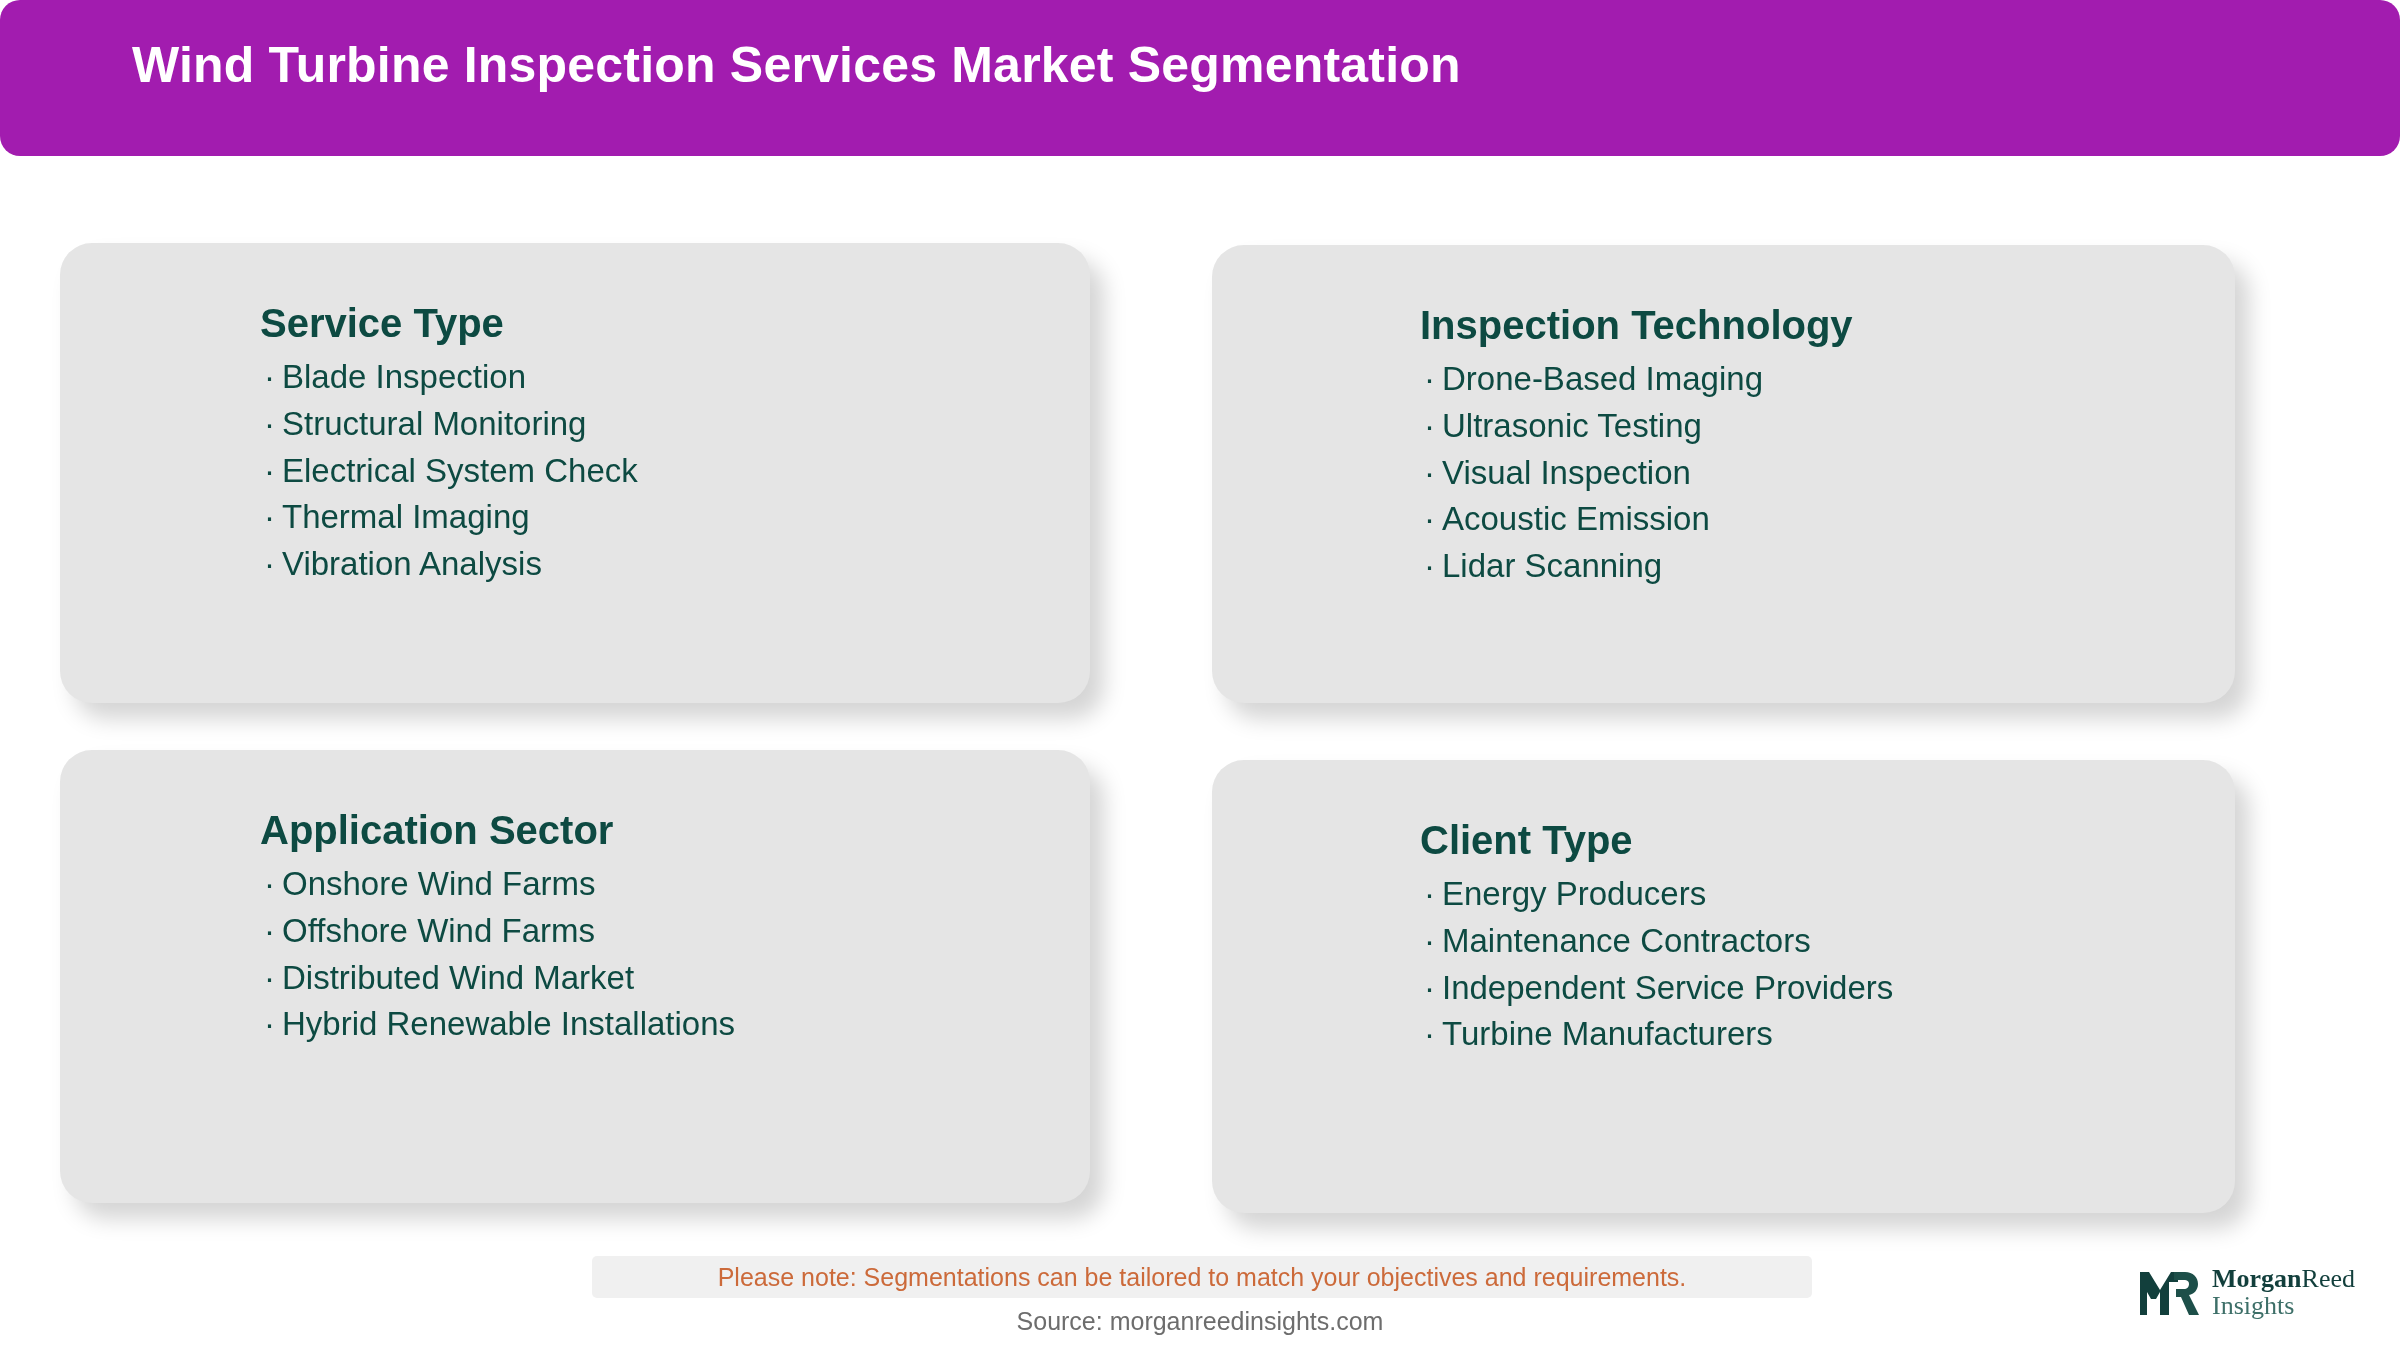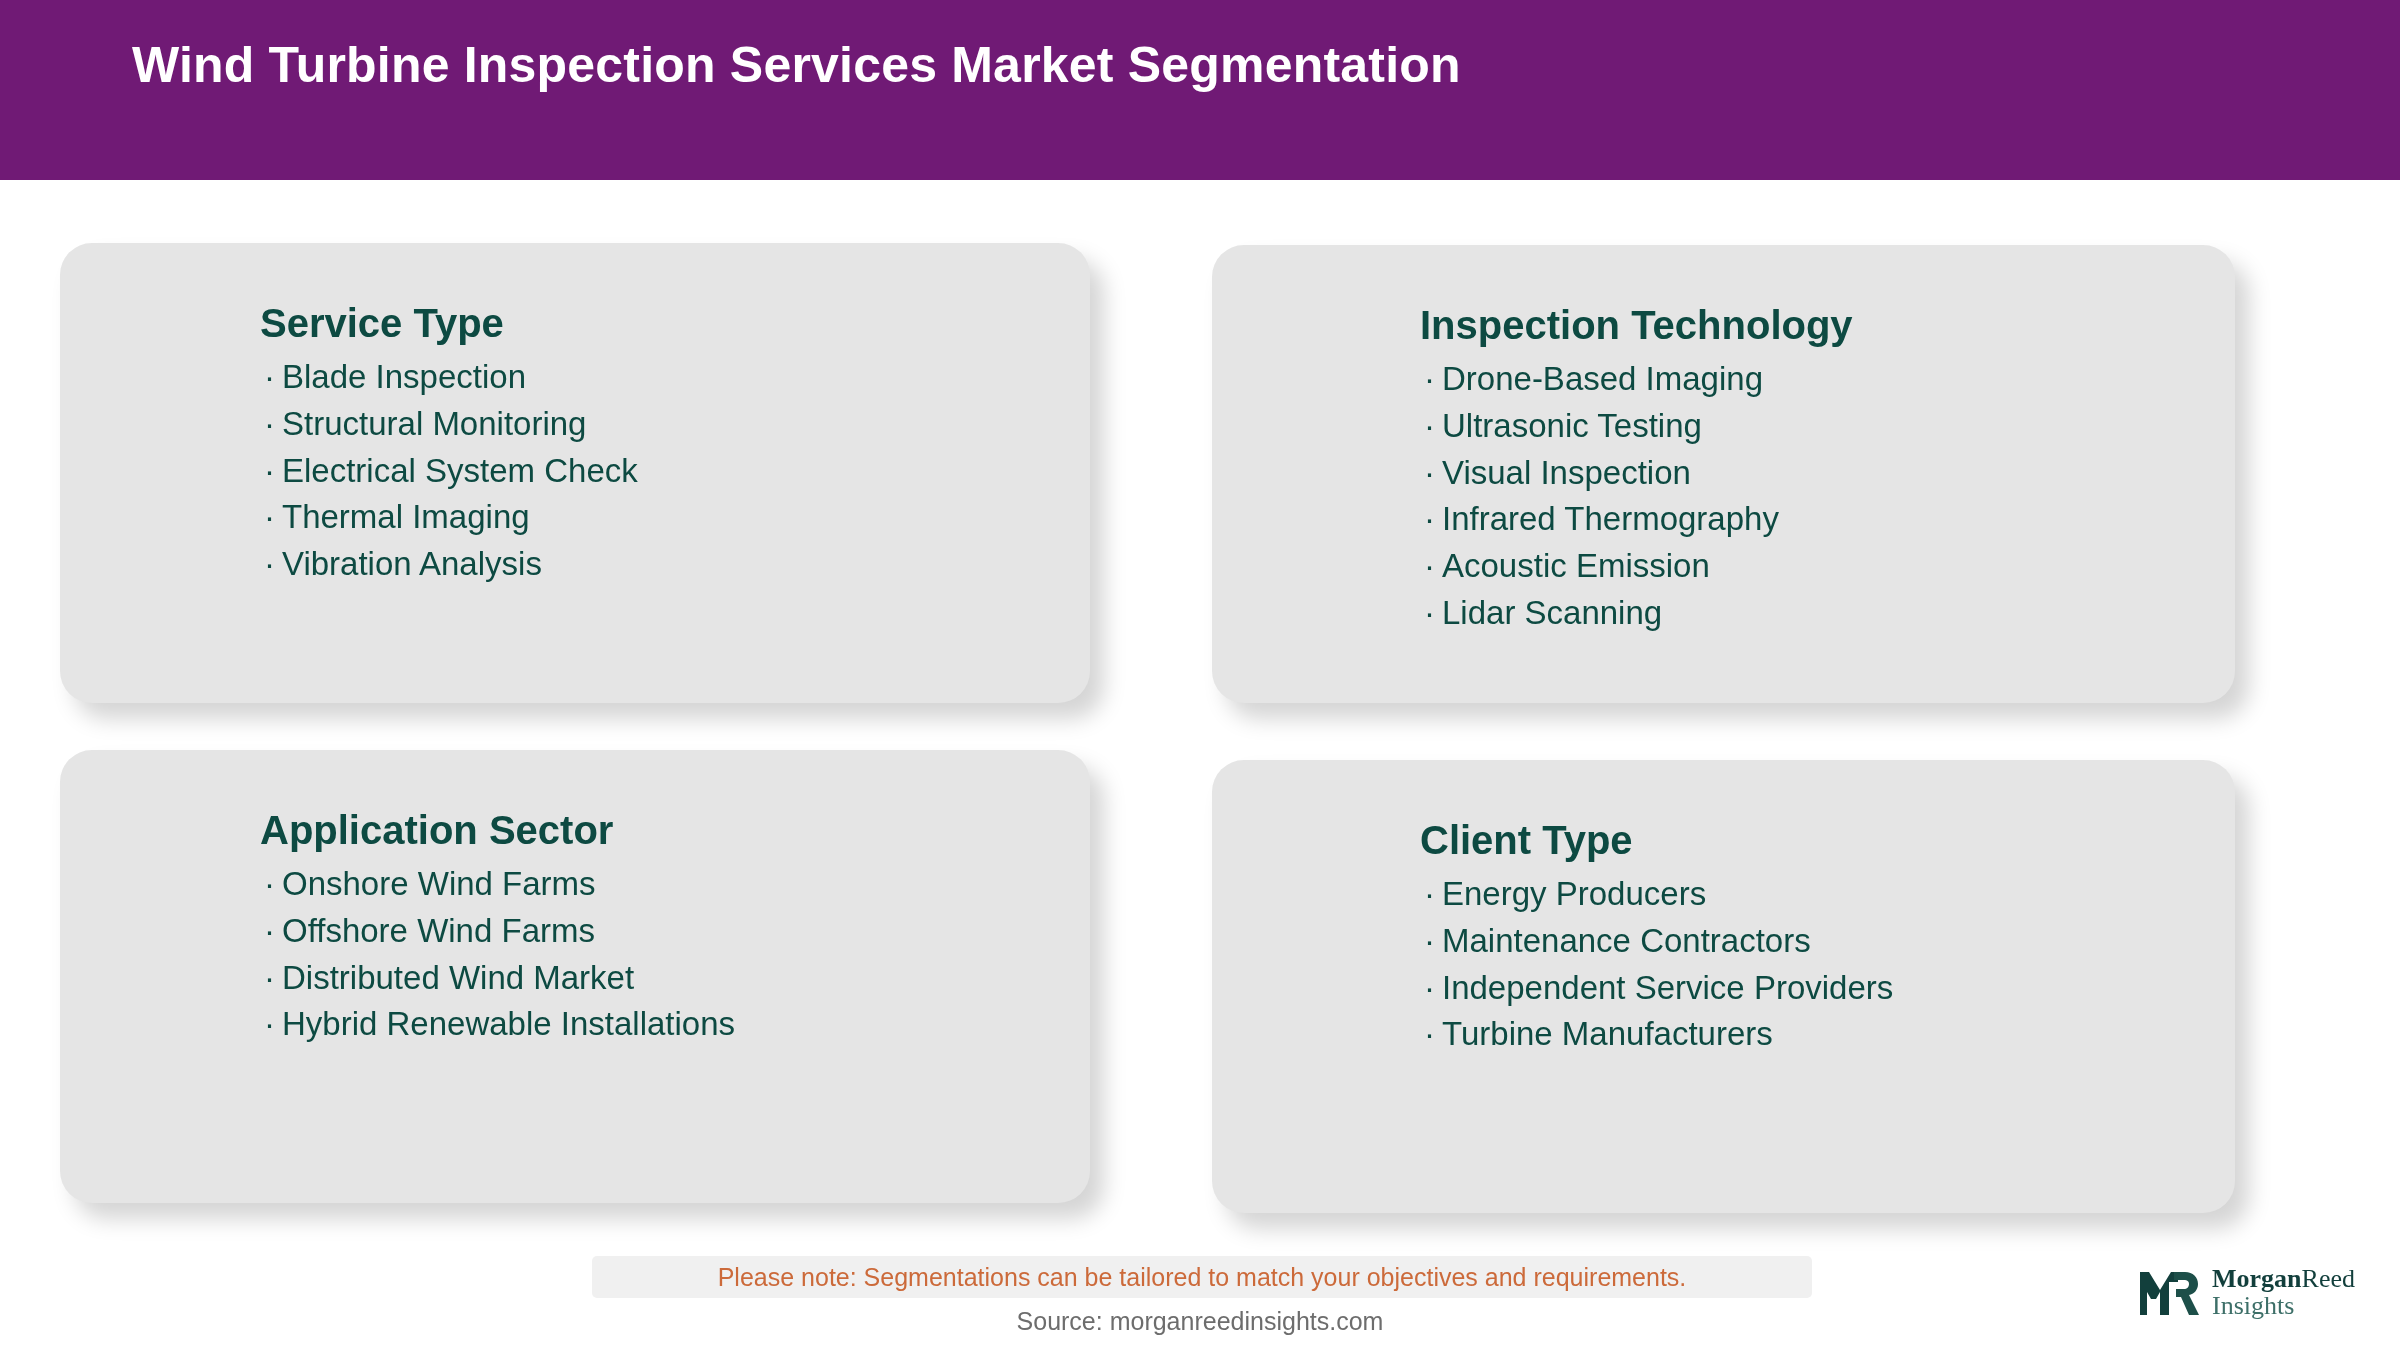--- a/index.html
+++ b/index.html
@@ -4,22 +4,23 @@
 <style>
   html,body{margin:0;padding:0;}
   body{
     width:2400px;height:1350px;
     background:#ffffff;
     font-family:"Liberation Sans", sans-serif;
     overflow:hidden;
     position:relative;
   }
   #header-bar{
-    position:absolute;left:0;top:0;width:2400px;height:180px;
-    background:#701a75;
+    position:absolute;left:0;top:0;width:2400px;height:156px;
+    background:#a21caf;
+    border-radius:20px;
   }
   #header-title{
     position:absolute;left:132px;top:36px;
     font-size:50px;font-weight:bold;color:#ffffff;
     letter-spacing:0.2px;white-space:nowrap;
   }
   .seg-card{
     position:absolute;
     background:#e5e5e5;
     border-radius:32px;
@@ -95,21 +96,20 @@
   </div>
 </div>
 
 <div class="seg-card" id="card-inspection-technology">
   <div class="card-inner">
     <div class="card-title">Inspection Technology</div>
     <ul class="card-list">
       <li><span class="bullet-dot">·</span><span>Drone-Based Imaging</span></li>
       <li><span class="bullet-dot">·</span><span>Ultrasonic Testing</span></li>
       <li><span class="bullet-dot">·</span><span>Visual Inspection</span></li>
-      <li><span class="bullet-dot">·</span><span>Infrared Thermography</span></li>
       <li><span class="bullet-dot">·</span><span>Acoustic Emission</span></li>
       <li><span class="bullet-dot">·</span><span>Lidar Scanning</span></li>
     </ul>
   </div>
 </div>
 
 <div class="seg-card" id="card-application-sector">
   <div class="card-inner">
     <div class="card-title">Application Sector</div>
     <ul class="card-list">

